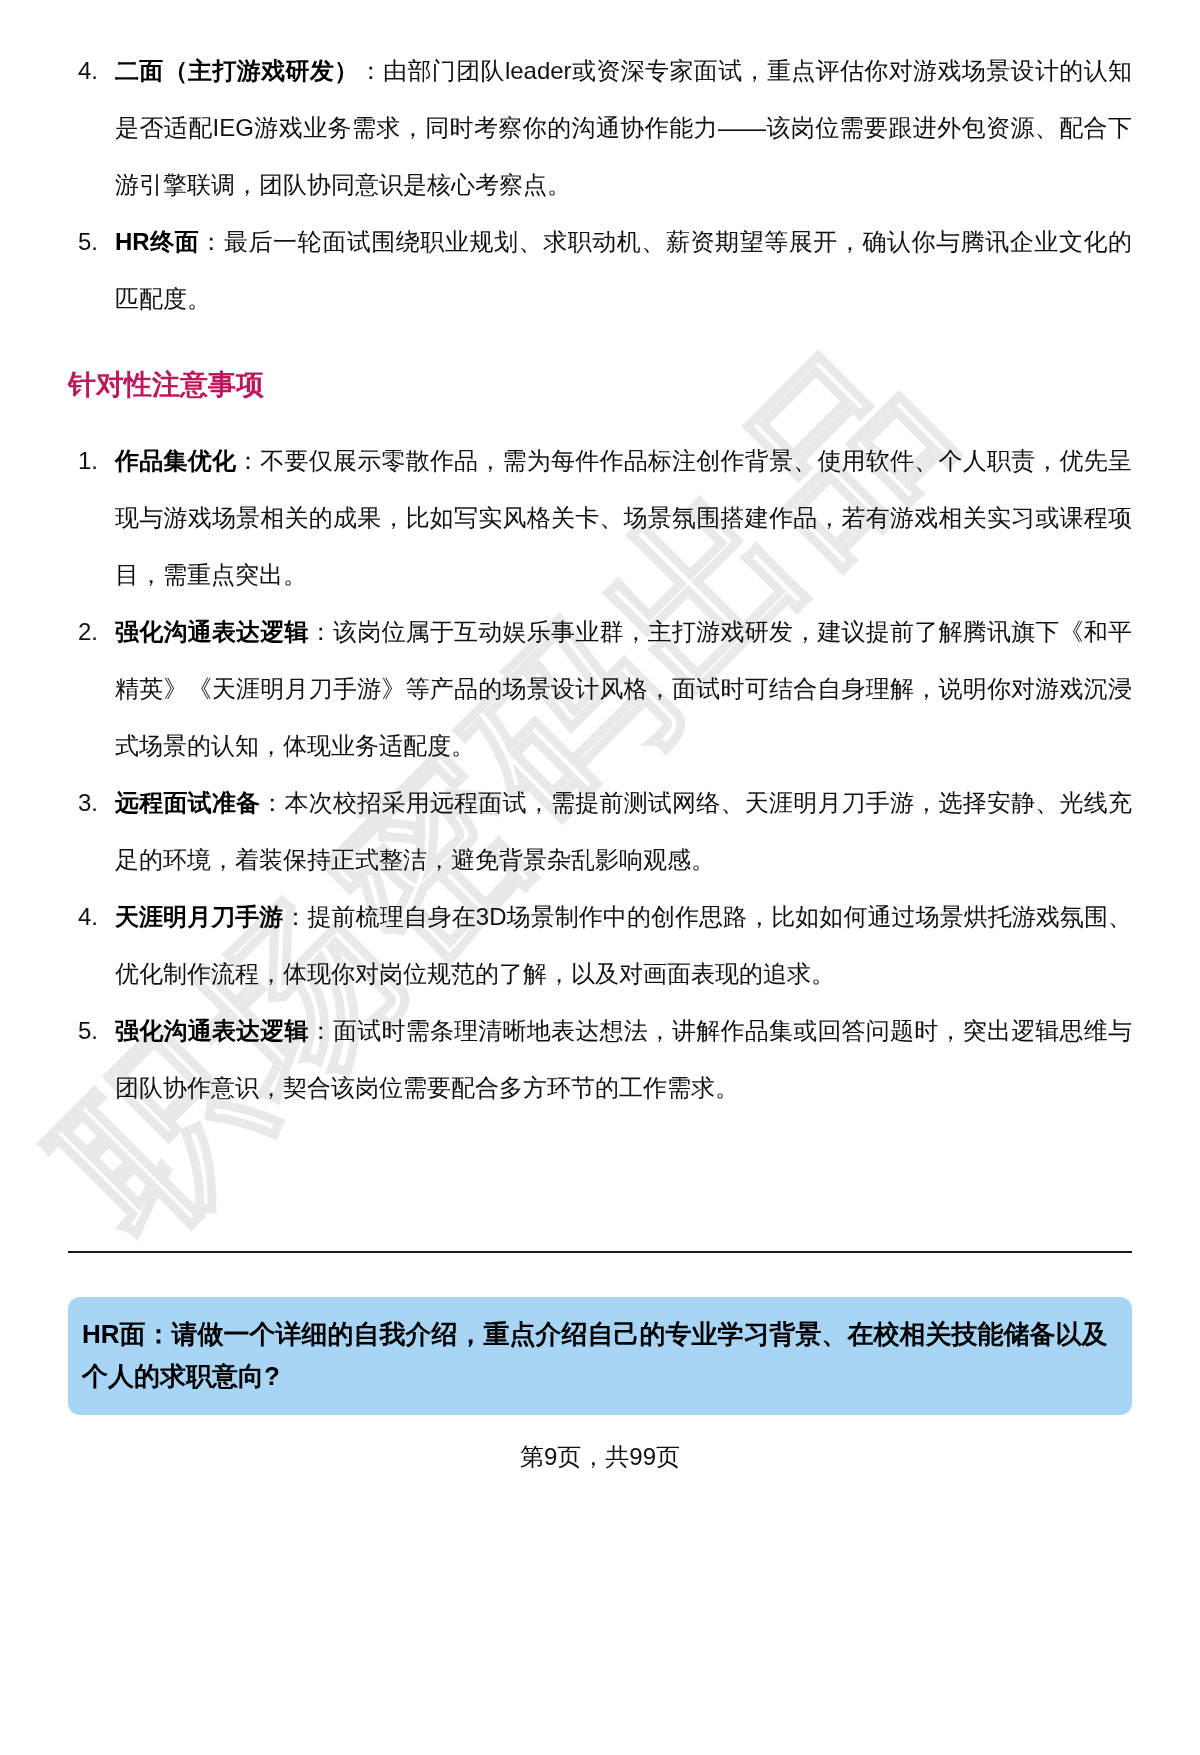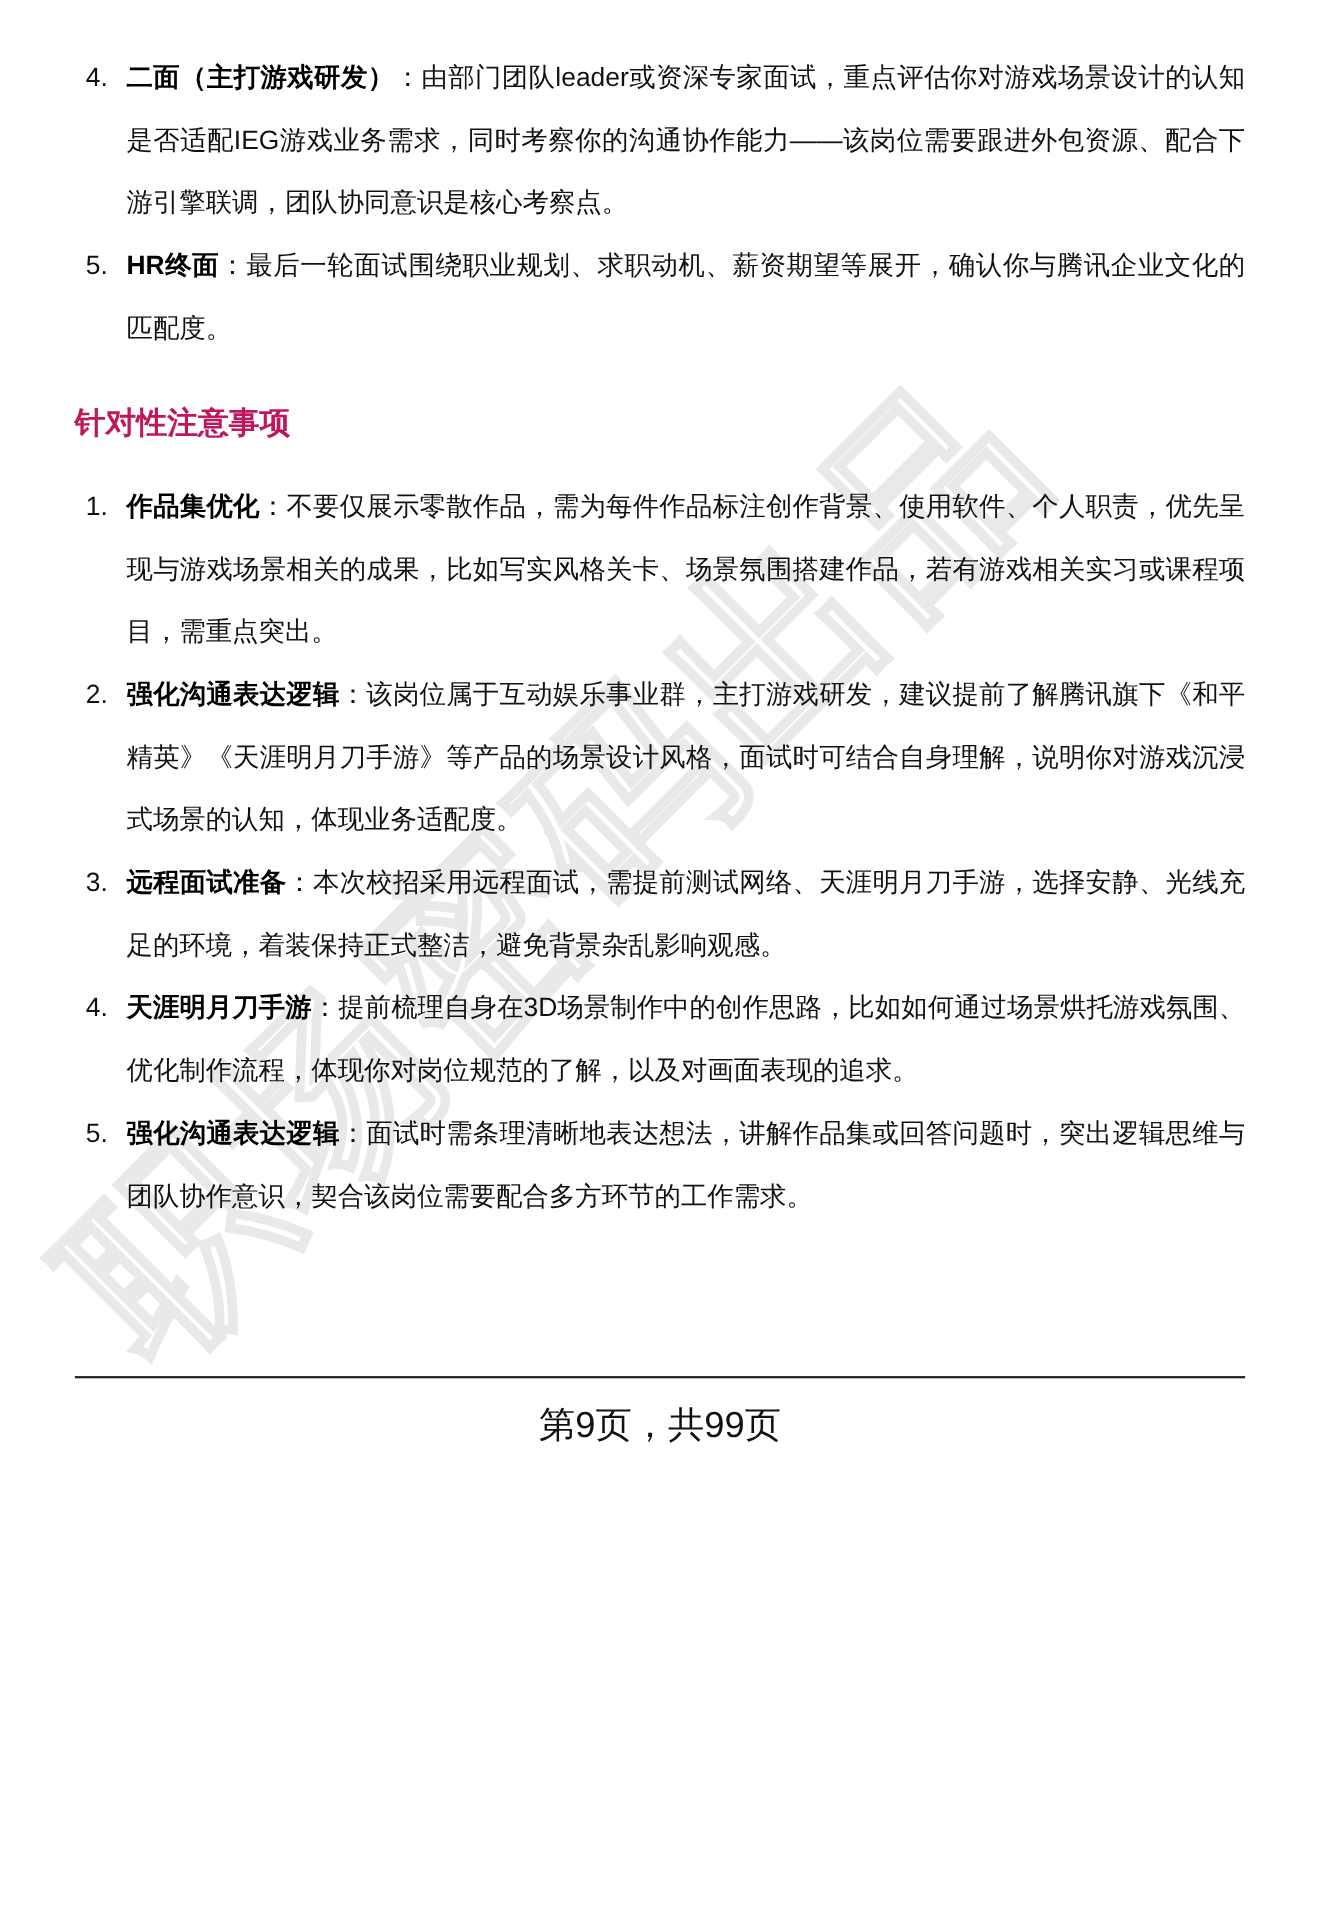--- a/index.html
+++ b/index.html
@@ -85,21 +85,21 @@
   h3.analysis-heading {
     margin: 22px 0 0 0;
     font-size: 26px;
     line-height: 36px;
     font-weight: 700;
     color: #000000;
   }
   .footer {
     margin-top: 26px;
     text-align: center;
-    font-size: 33px;
+    font-size: 24px;
     line-height: 32px;
     color: #111111;
   }
 </style>
 </head>
 <body>
 
 <div class="page">
 
   <div class="watermark">职场密码出品</div>
@@ -137,20 +137,23 @@
         <p class="li-text"><b>天涯明月刀手游</b><span>：</span><span>提前梳理自身在3D场景制作中的创作思路，比如如何通过场景烘托游戏氛围、优化制作流程，体现你对岗位规范的了解，以及对画面表现的追求。</span></p>
       </div>
       <div class="li">
         <span class="num">5.</span>
         <p class="li-text"><b>强化沟通表达逻辑</b><span>：</span><span>面试时需条理清晰地表达想法，讲解作品集或回答问题时，突出逻辑思维与团队协作意识，契合该岗位需要配合多方环节的工作需求。</span></p>
       </div>
     </div>
 
     <div class="divider"></div>
 
+    <div class="question-box">
+      <p>HR面：请做一个详细的自我介绍，重点介绍自己的专业学习背景、在校相关技能储备以及个人的求职意向?</p>
+    </div>
 
 
     <div class="footer">
       <span>第9页，共99页</span>
     </div>
 
   </div>
 </div>
 
 </body></html>

